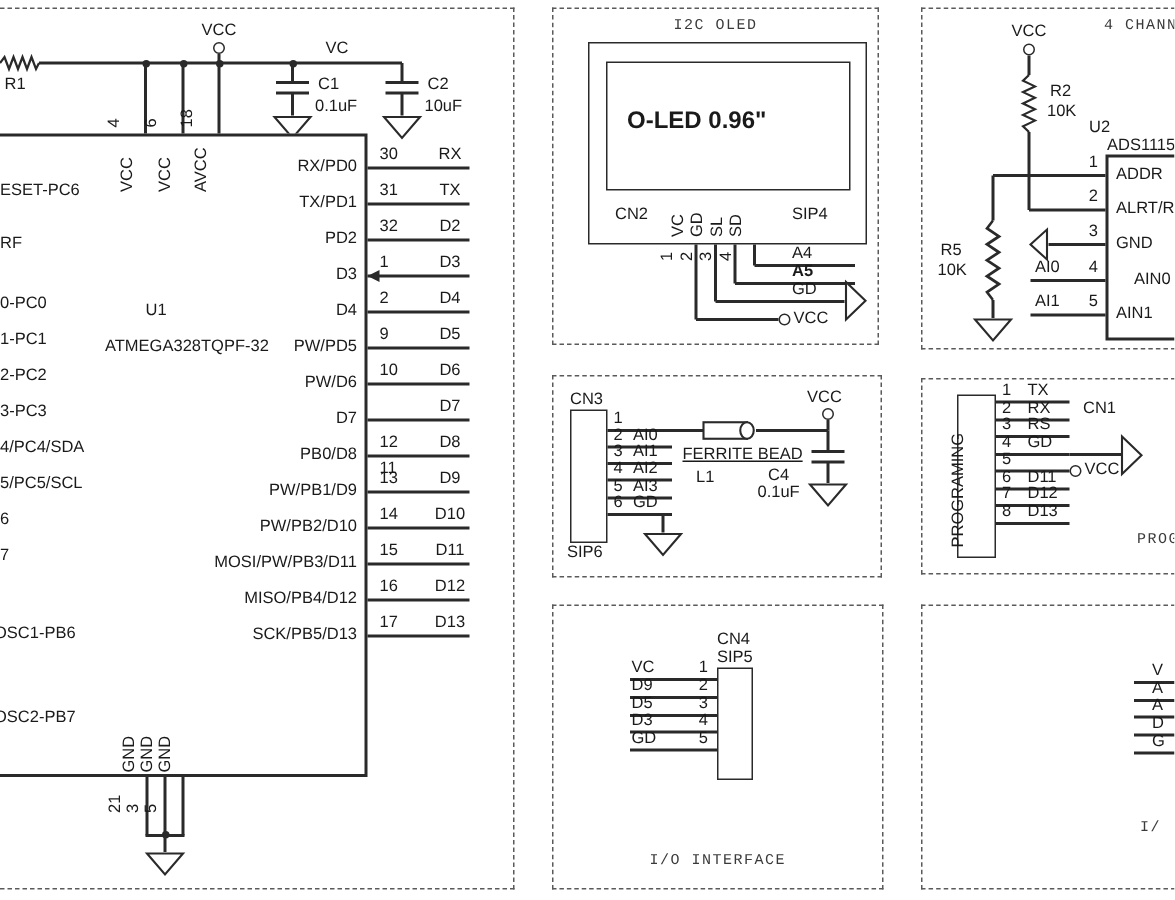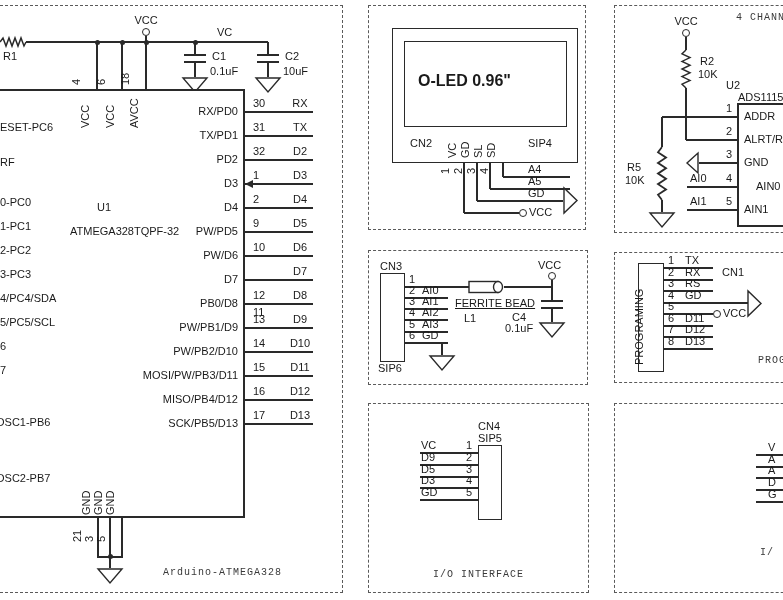--- a/index.html
+++ b/index.html
@@ -242,22 +242,22 @@
     </div>
       <div class="row" style="top: 424px;">
       <span class="lbl rt" style="left:20px;top:-7px;width:218px;">SCK/PB5/D13</span>
       <div class="hl" style="left:245px;top:-0.8px;width:68px;"></div>
       <span class="lbl" style="left:253px;top:-15px;">17</span>
       <span class="lbl ctr" style="left:283px;top:-15px;width:34px;">D13</span>
     </div>
     </div>
   <div class="arrowL" style="left:245px;top:179.5px;"></div>
 
-  <div class="lbl mono ctr" style="left:150px;top:566px;width:145px;">Arduino-ATMEGA328</div>
-
+
+  <div class="lbl mono ctr" style="left:368px;top:11px;width:218px;">I2C OLED</div>
   <div class="thinbox" style="left:392px;top:28px;width:186px;height:135px;"></div>
   <div class="thinbox" style="left:404px;top:41px;width:163px;height:86px;border-width:1.2px;"></div>
   <div class="lbl bigscreen" style="left:418px;top:74px;">O-LED 0.96"</div>
   <div class="lbl" style="left:410px;top:137px;">CN2</div>
   <div class="lbl" style="left:528px;top:137px;">SIP4</div>
 
   <div class="host">
 
   <div class="row" style="left: 464px;">
       <div class="vl" style="left: -0.8px; top: 163px; height: 50px;"></div>
@@ -276,21 +276,21 @@
     </div>
       <div class="row" style="left: 503px;">
       <div class="vl" style="left: -0.8px; top: 163px; height: 14px;"></div>
       <span class="rv" style="left:-6.5px;top:146px;">SD</span>
       <span class="rv" style="left:-13px;top:162px;">4</span>
     </div>
     </div>
   <div class="hl" style="left:503px;top:176.2px;width:67px;"></div>
   <div class="lbl" style="left:528px;top:163px;">A4</div>
   <div class="hl" style="left:490px;top:188.2px;width:80px;"></div>
-  <div class="lbl" style="left:528px;top:175px;">A5</div>
+  <div class="lbl" style="left:528px;top:175px;font-weight:bold;">A5</div>
   <div class="hl" style="left:477px;top:200.2px;width:86px;"></div>
   <div class="lbl" style="left:528px;top:187px;">GD</div>
   <svg style="left:563px;top:187px;" width="15" height="27" viewBox="0 0 15 27">
     <polygon points="1,1 1,26 14,13.5" fill="#fff" stroke="#2a2a2a" stroke-width="1.4"></polygon>
   </svg>
   <div class="hl" style="left:464px;top:212.2px;width:55px;"></div>
   <div class="circ" style="left:519px;top:209px;"></div>
   <div class="lbl" style="left:529px;top:206px;">VCC</div>
 
   <div class="lbl" style="left:380px;top:260px;">CN3</div>

